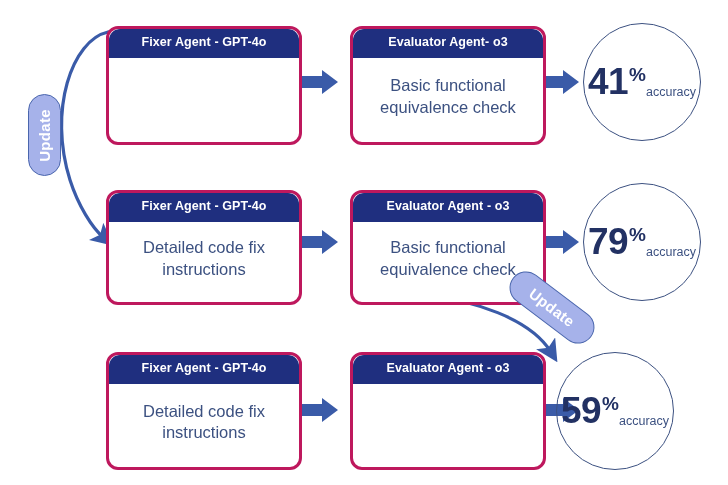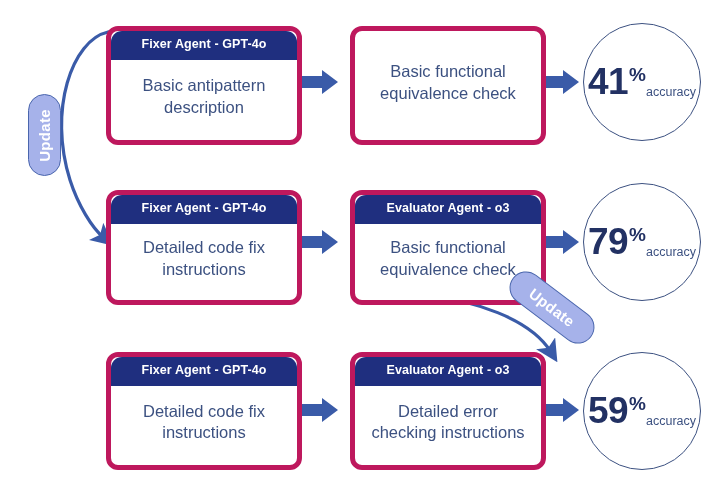--- a/index.html
+++ b/index.html
@@ -29,21 +29,21 @@
     width: 728px;
     height: 485px;
     pointer-events: none;
   }
 
   
   .card {
     position: absolute;
     box-sizing: border-box;
     background: #ffffff;
-    border: 5px solid #be185d;
+    border: 3px solid #be185d;
     border-radius: 12px;
     overflow: hidden;
     display: flex;
     flex-direction: column;
   }
   .card-header {
     background: #1f2f7f;
     color: #ffffff;
     font-size: 12.5px;
     font-weight: bold;
@@ -178,24 +178,24 @@
       <path d="M108,32 C72,40 48,110 70,180 C78,205 92,228 104,238" fill="none" stroke="#3a5ba8" stroke-width="3.2" stroke-linecap="round" marker-end="url(#arrowhead-curve)"></path>
     </g>
 
     <g>
       <path d="M430,298 C470,299 530,318 551,352" fill="none" stroke="#3a5ba8" stroke-width="3.2" stroke-linecap="round" marker-end="url(#arrowhead-curve)"></path>
     </g>
   </svg>
 
   <div class="card" id="card-r1-fixer" style="left:106px; top:26px; width:196px; height:119px;">
     <div class="card-header">Fixer Agent - GPT-4o</div>
-    <div class="card-body">Basic antipattern description</div>
   </div>
 
   <div class="card" id="card-r1-evaluator" style="left:350px; top:26px; width:196px; height:119px;">
+    <div class="card-header">Evaluator Agent- o3</div>
     <div class="card-body">Basic functional equivalence check</div>
   </div>
 
   <div class="accuracy-circle" id="circle-r1" style="left:583px; top:23px;">
     <div class="acc-number-row">
       <span class="acc-value">41</span>
       <span class="acc-percent">%</span>
     </div>
     <div class="acc-label">accuracy</div>
   </div>
@@ -218,24 +218,23 @@
     <div class="acc-label">accuracy</div>
   </div>
 
   <div class="card" id="card-r3-fixer" style="left:106px; top:352px; width:196px; height:118px;">
     <div class="card-header">Fixer Agent - GPT-4o</div>
     <div class="card-body">Detailed code fix instructions</div>
   </div>
 
   <div class="card" id="card-r3-evaluator" style="left:350px; top:352px; width:196px; height:118px;">
     <div class="card-header">Evaluator Agent - o3</div>
-    <div class="card-body">Detailed error checking instructions</div>
-  </div>
-
-  <div class="accuracy-circle" id="circle-r3" style="left:583px; top:352px;text-align:right;">
+  </div>
+
+  <div class="accuracy-circle" id="circle-r3" style="left:556px; top:352px;text-align:right;">
     <div class="acc-number-row">
       <span class="acc-value">59</span>
       <span class="acc-percent">%</span>
     </div>
     <div class="acc-label">accuracy</div>
   </div>
 
   <div class="update-pill" id="update-pill-left">
     <span class="pill-text">Update</span>
   </div>

